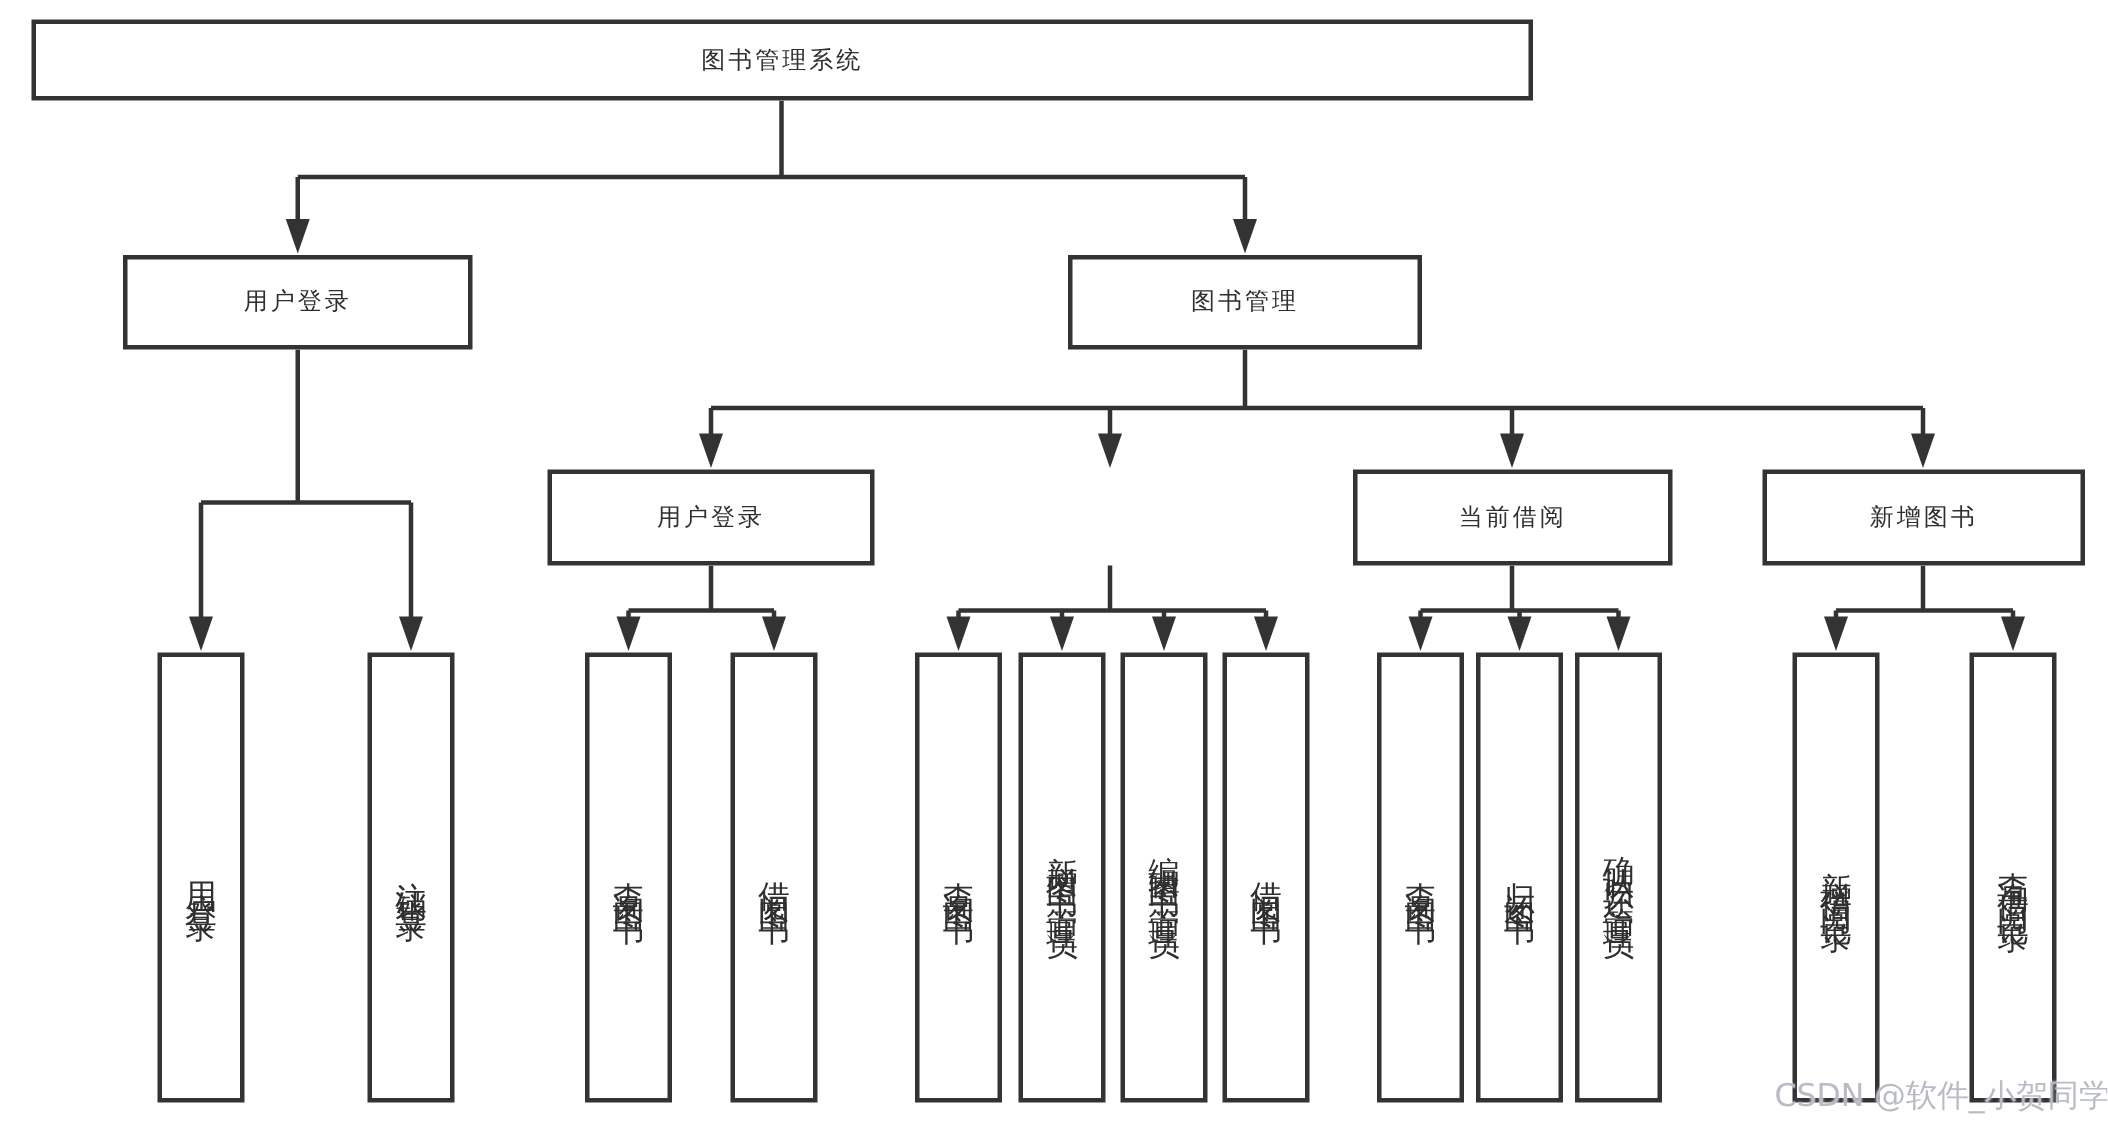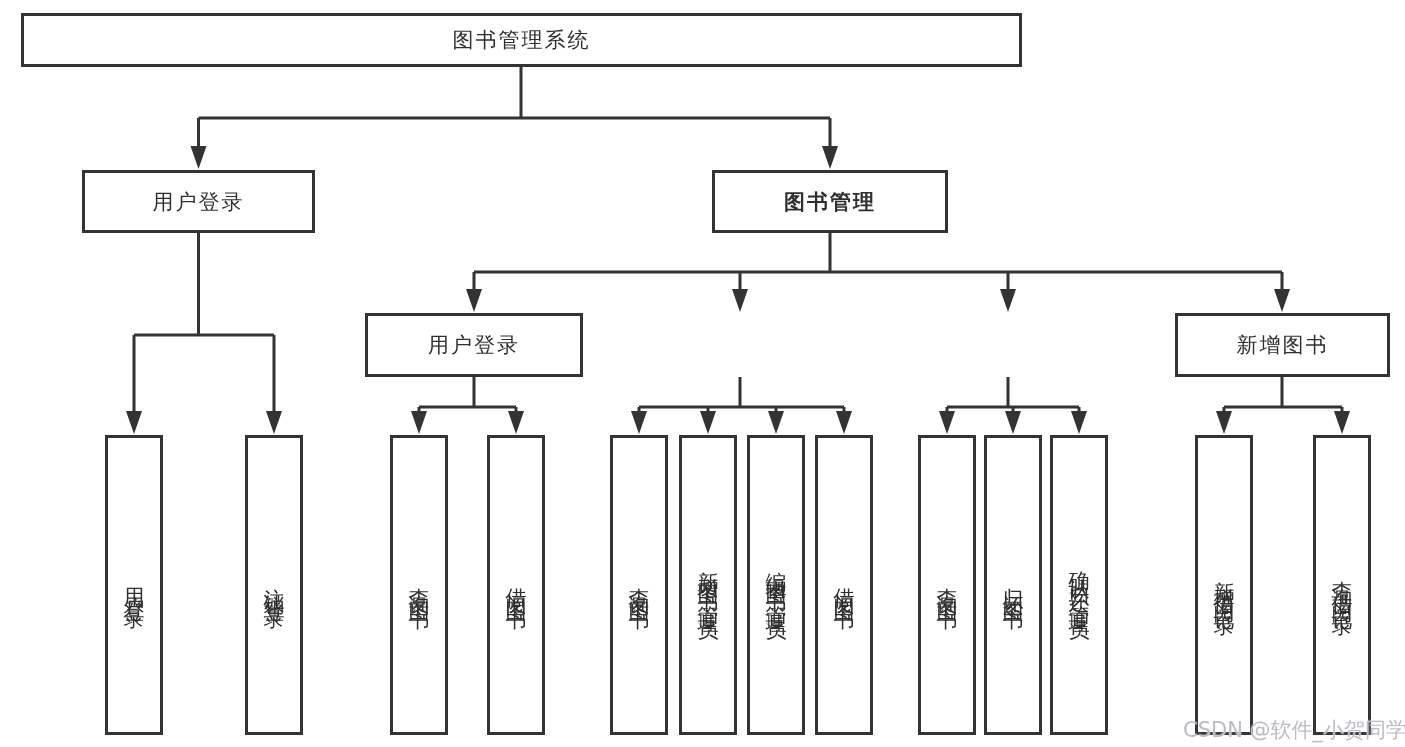--- a/index.html
+++ b/index.html
@@ -22,35 +22,35 @@
     box-sizing: border-box;
     border: 3px solid #333333;
     background: #ffffff;
     color: #2f2f2f;
     display: flex;
     align-items: center;
     justify-content: center;
     z-index: 2;
   }
   .node.h {
-    font-size: 21px;
+    font-size: 16px;
     letter-spacing: 2px;
     white-space: nowrap;
   }
   .node.v {
     font-size: 21px;
     writing-mode: vertical-rl;
     letter-spacing: 7px;
     white-space: nowrap;
   }
   
   #n-root          { left: 21px;   top: 13px;  width: 1001px; height: 54px; }
   
   #n-userlogin     { left: 82px;   top: 170px; width: 233px;  height: 63px; }
-  #n-bookmgmt      { left: 712px;  top: 170px; width: 236px;  height: 63px; font-weight: bold; }
+  #n-bookmgmt      { left: 712px;  top: 170px; width: 236px;  height: 63px; }
   
   #n-newbookrec    { left: 365px;  top: 313px; width: 218px;  height: 64px; }
   #n-bookborrow    { left: 635px;  top: 313px; width: 210px;  height: 64px; }
   #n-currentborrow { left: 902px;  top: 313px; width: 213px;  height: 64px; }
   #n-borrowrecord  { left: 1175px; top: 313px; width: 215px;  height: 64px; }
   
   .node.v { top: 435px; width: 58px; height: 300px; }
   #n-login     { left: 105px; }
   #n-logout    { left: 245px; }
   #n-nbquery   { left: 390px; }
@@ -111,20 +111,21 @@
         <polygon points="1334,411 1350,411 1342,434"></polygon>
       </g>
   </svg>
 
   <div class="node h" id="n-root">图书管理系统</div>
 
   <div class="node h" id="n-userlogin">用户登录</div>
   <div class="node h" id="n-bookmgmt">图书管理</div>
 
   <div class="node h" id="n-newbookrec">用户登录</div>
+  <div class="node h" id="n-currentborrow">当前借阅</div>
   <div class="node h" id="n-borrowrecord">新增图书</div>
 
   <div class="node v" id="n-login">用户登录</div>
   <div class="node v" id="n-logout">注销登录</div>
 
   <div class="node v" id="n-nbquery">查询图书</div>
   <div class="node v" id="n-nbborrow">借阅图书</div>
 
   <div class="node v" id="n-bbquery">查询图书</div>
   <div class="node v" id="n-bbadd">新增图书（管理员）</div>

